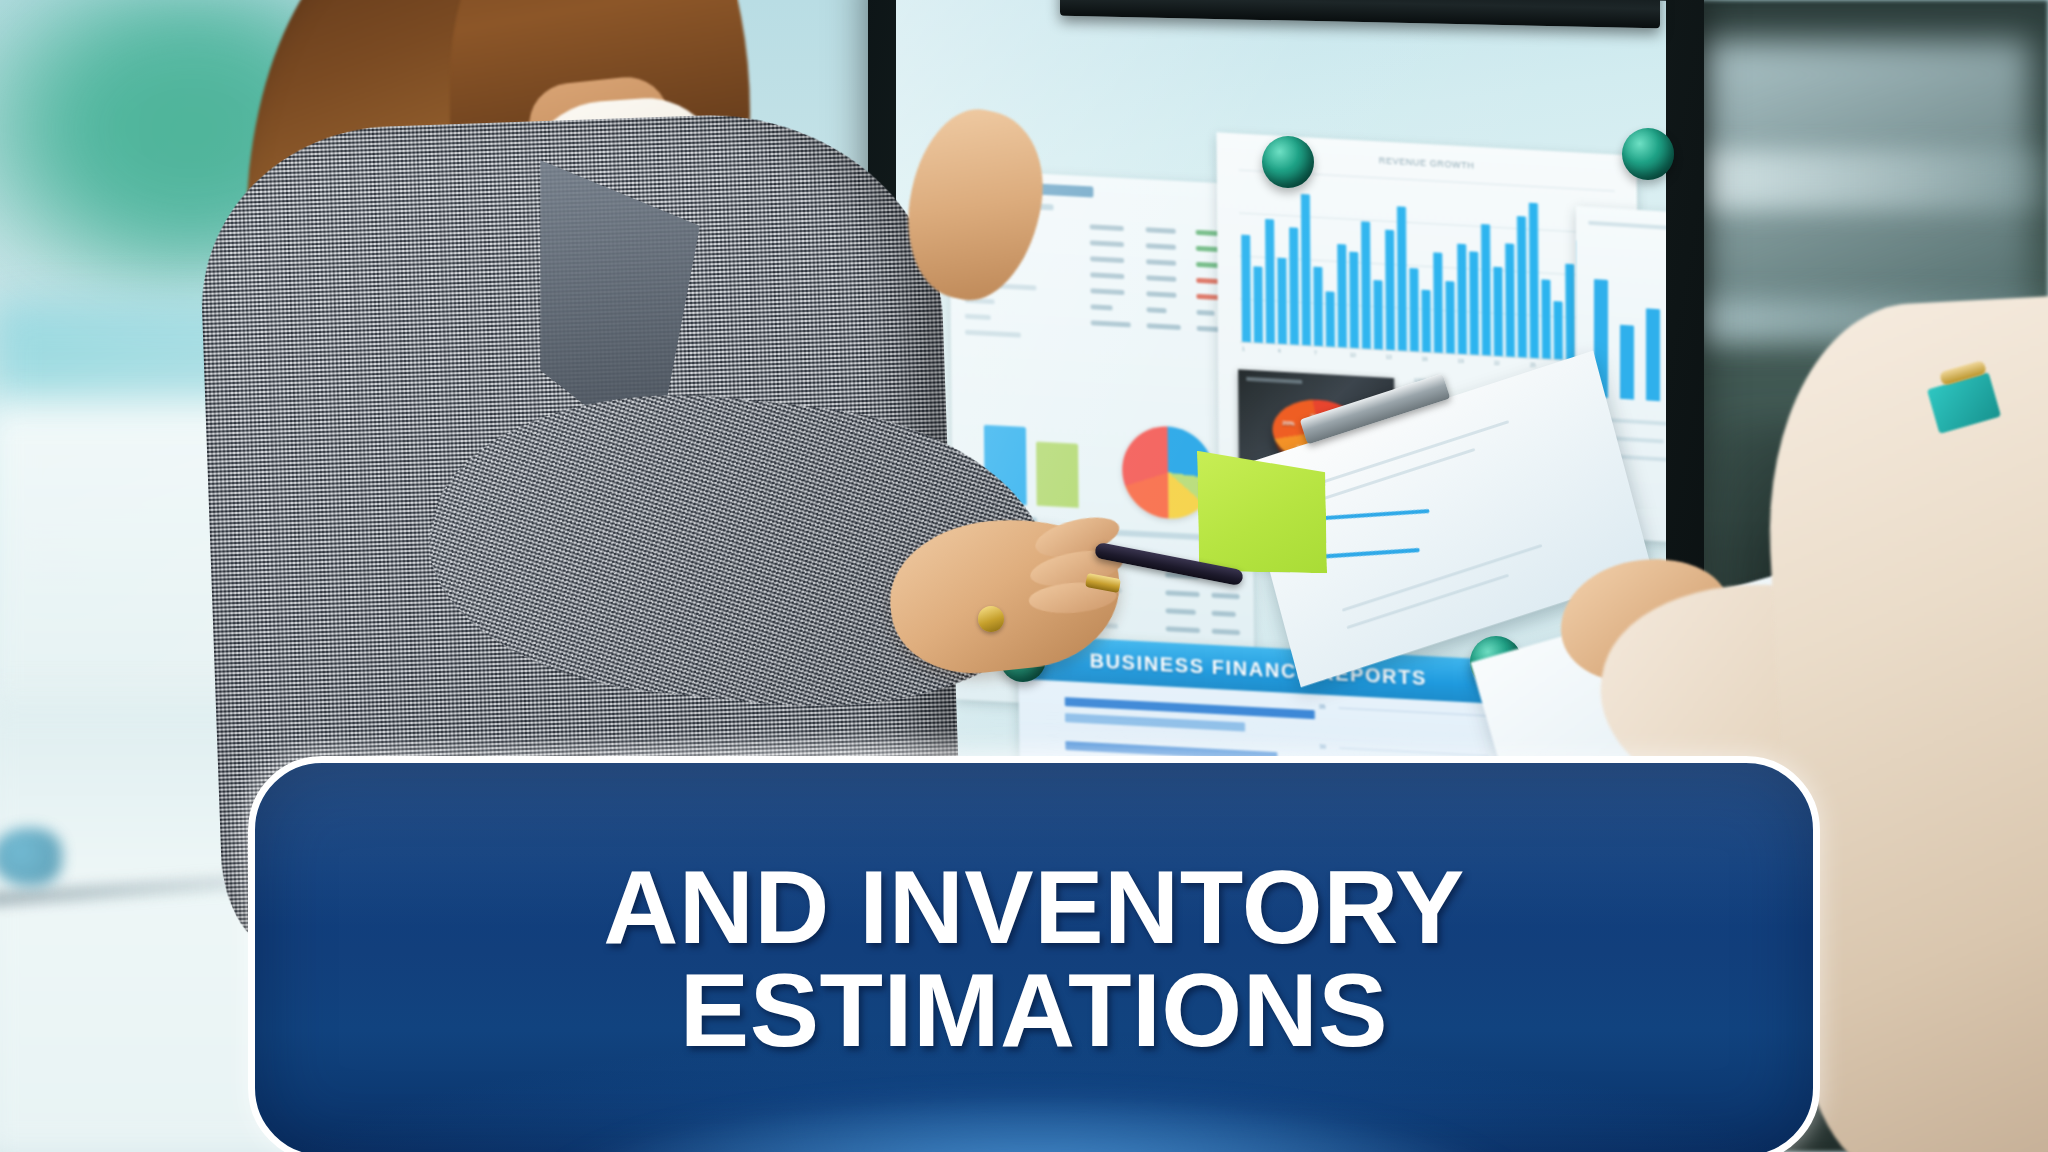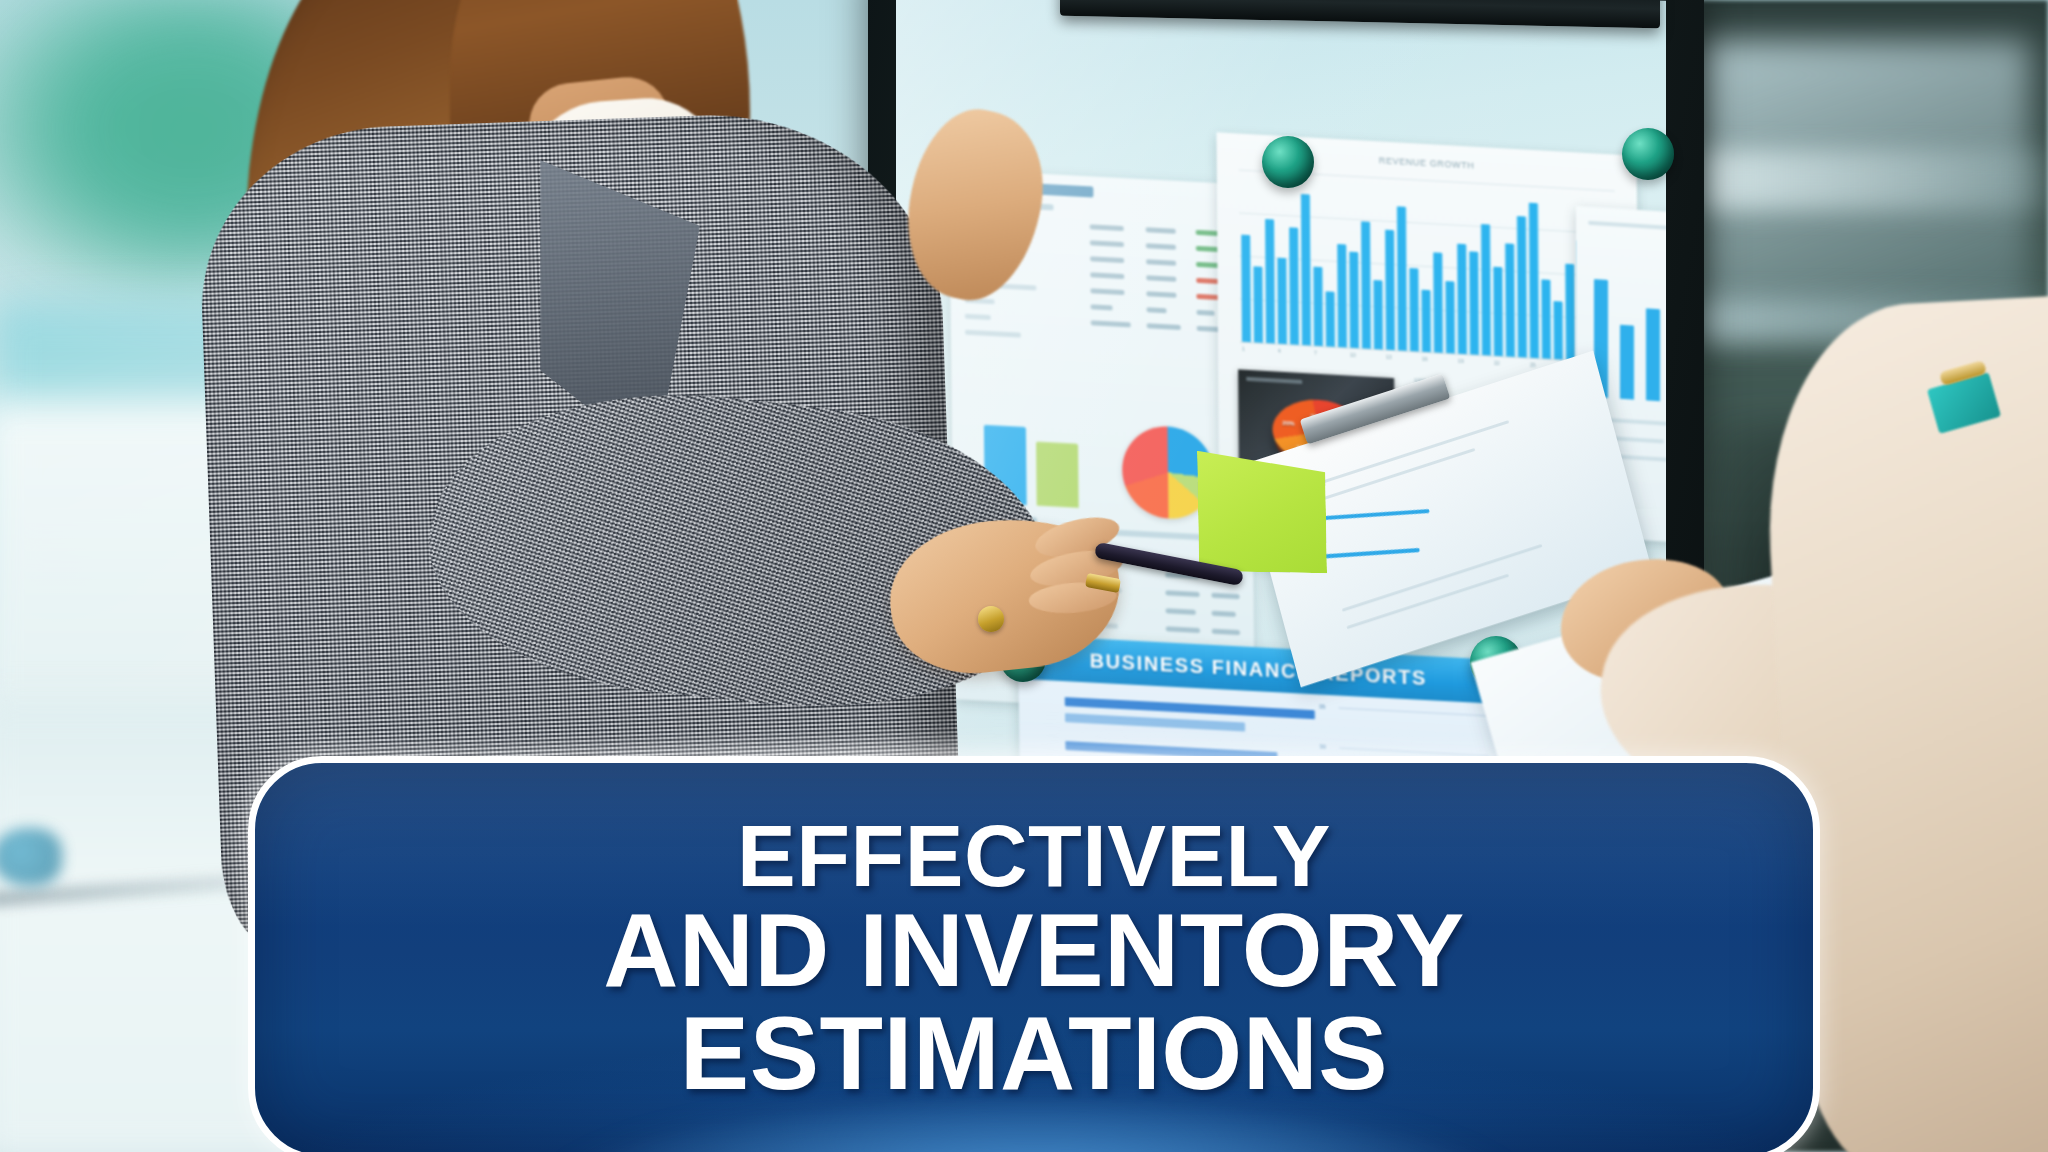--- a/index.html
+++ b/index.html
@@ -696,18 +696,17 @@
   <div class="pr-arm"></div>
   <div class="person-right"></div>
   <div class="pr-badge"></div>
   <div class="pr-badge-clip"></div>
 
   <div class="banner-glow"></div>
   <div class="banner">
     <div class="banner-sheen"></div>
     <div class="banner-bottomglow"></div>
     <div class="banner-text">
-      <span class="l1">EFFECTIVELY</span>
       <span class="l3">AND INVENTORY ESTIMATIONS</span>
     </div>
   </div>
 
 </div>
 
 </body></html>

